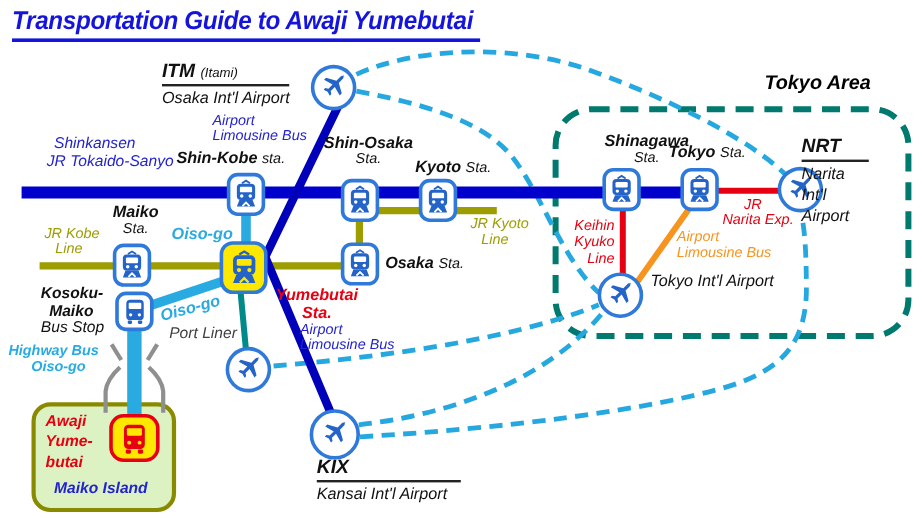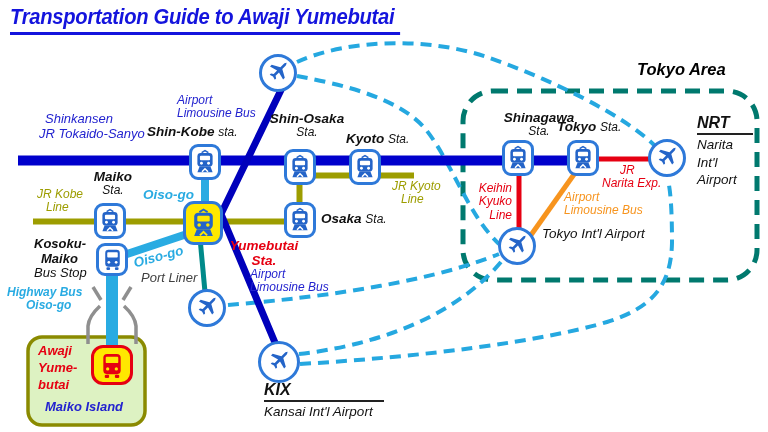--- a/index.html
+++ b/index.html
@@ -224,20 +224,24 @@
     <svg viewBox="0 0 24 24">
         <path fill="#2464c8" d="M21.3 2.7c-1.1-1.1-2.9-.5-3.9.5l-3 3-8.7-2.5-1.7 1.7 7.1 4.1-3.4 3.4-2.7-.5-1.3 1.3 3.3 1.8 1.8 3.3 1.3-1.3-.5-2.7 3.4-3.4 4.1 7.1 1.7-1.7-2.5-8.7 3-3c1-1 1.6-2.8.5-3.9z"></path>
       </svg>
   </div>
 
   <div class="lbl blue-t s13" style="left:39px;top:112px">
     <div style="padding-left:6px">Shinkansen</div>
     <div>JR Tokaido-Sanyo</div>
   </div>
 
+  <div class="apt" style="left:135px;top:51px">
+    <div class="code"><span>ITM</span> <small>(Itami)</small></div>
+    <div class="aname">Osaka Int'l Airport</div>
+  </div>
   <div class="lbl blue-t s12" style="left:177px;top:94px">
     <div>Airport</div>
     <div>Limousine Bus</div>
   </div>
 
   <div class="lbl s14" style="left:147px;top:124px"><b>Shin-Kobe</b>&nbsp;<span class="sfx s12">sta.</span></div>
 
   <div class="lbl ctr s14" style="left:86px;top:169px;width:54px">
     <div><b>Maiko</b></div>
     <div class="sfx s12">Sta.</div>
@@ -315,21 +319,21 @@
 
   <div class="lbl orange-t s12" style="left:564px;top:191px">
     <div>Airport</div>
     <div>Limousine Bus</div>
   </div>
 
   <div class="apt" style="left:542px;top:224px">
     <div class="aname">Tokyo Int'l Airport</div>
   </div>
 
-  <div class="apt" style="left:697px;top:114px">
+  <div class="apt" style="left:668px;top:114px">
     <div class="code" style="width:56px">NRT</div>
     <div class="aname">Narita</div>
     <div class="aname">Int'l</div>
     <div class="aname">Airport</div>
   </div>
 
   <div class="lbl red-t bold s13" style="left:38px;top:343px;line-height:1.3">
     <div>Awaji</div>
     <div>Yume-</div>
     <div>butai</div>

